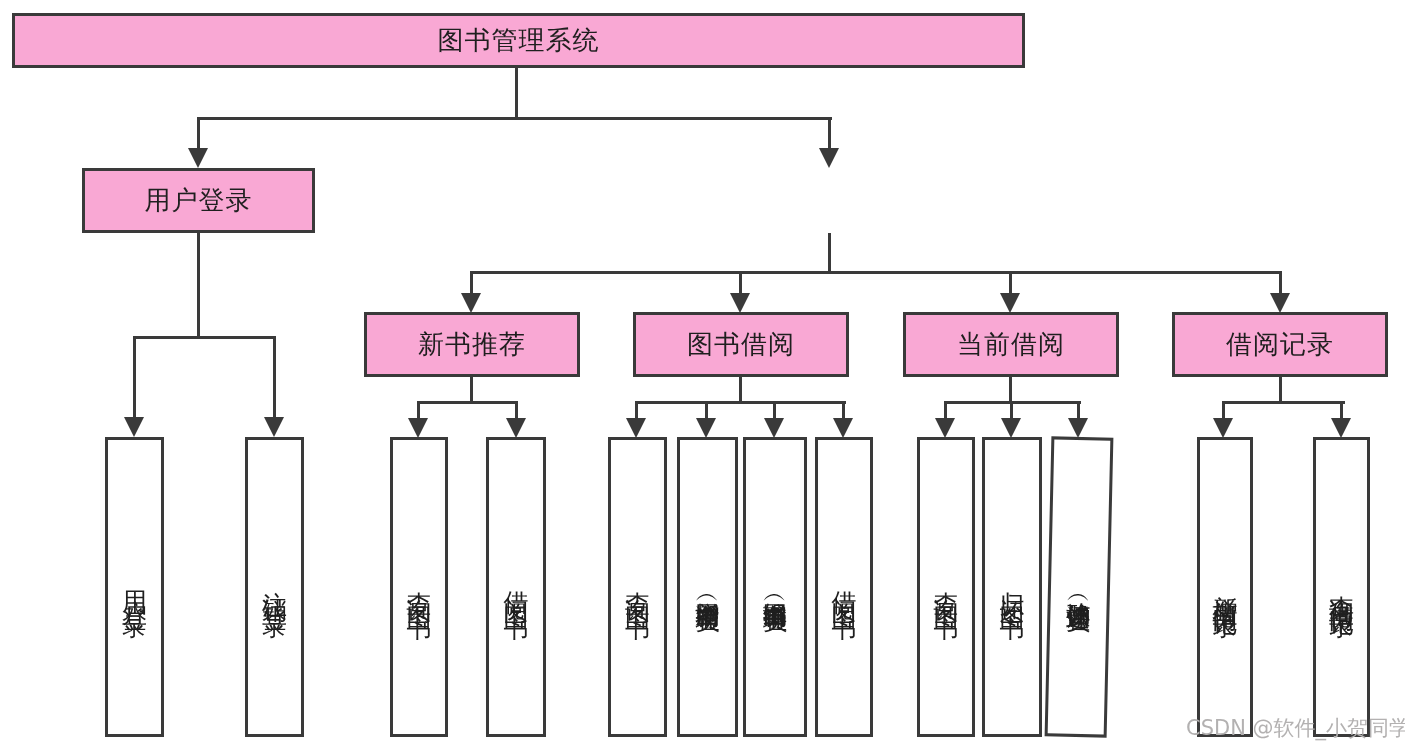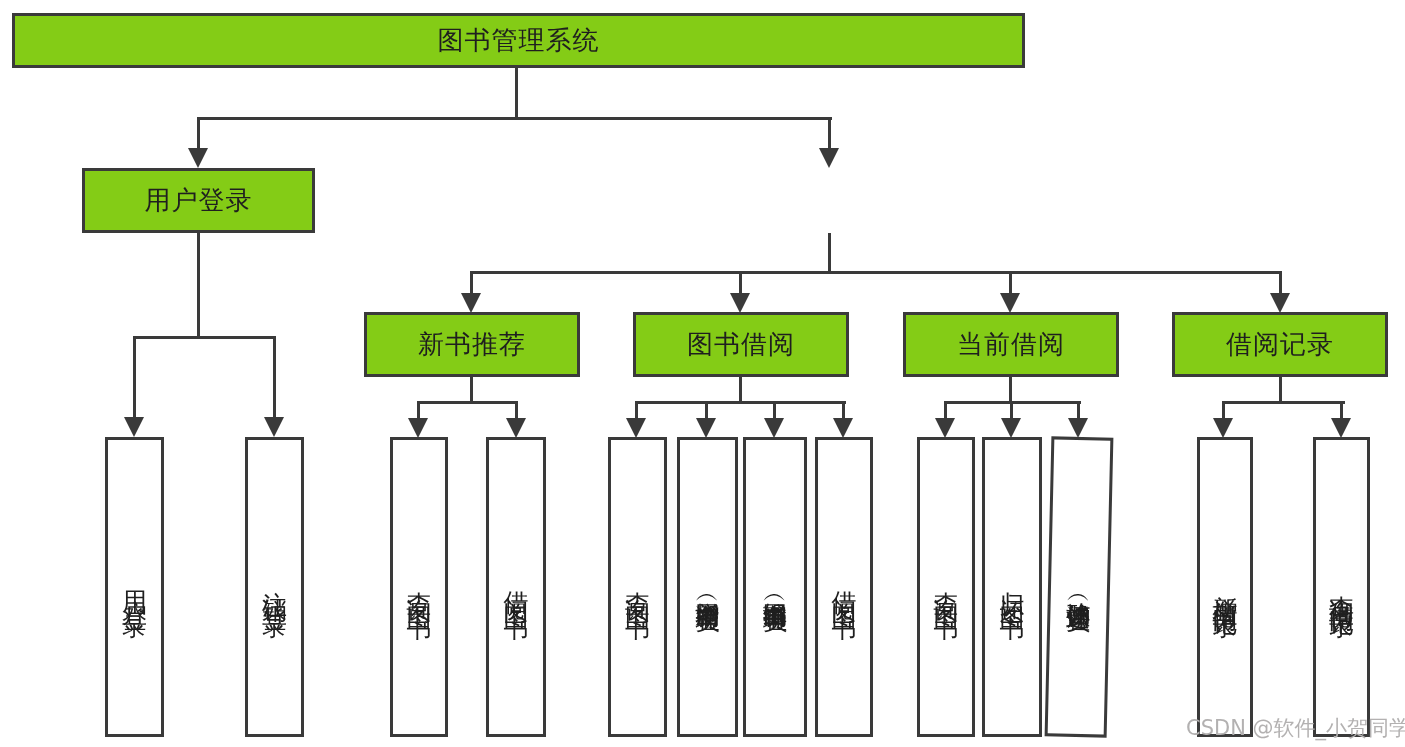--- a/index.html
+++ b/index.html
@@ -3,21 +3,21 @@
 <meta charset="utf-8">
 <style>
   html,body{margin:0;padding:0;background:#fff;}
   #canvas{
     position:relative;width:1405px;height:747px;overflow:hidden;
     background:var(--background,#fff);
     font-family:"DejaVu Sans","Liberation Sans",sans-serif;
     color:var(--text,#1f1f1f);
   }
   .hbox{
-    position:absolute;box-sizing:border-box;background:#84cc16;
+    position:absolute;box-sizing:border-box;background:#f9a8d4;
     border:3px solid var(--line,#3a3a3a);
     display:flex;align-items:center;justify-content:center;
   }
   .hlabel{font-size:26px;letter-spacing:1px;white-space:nowrap;}
   .vbox{
     position:absolute;box-sizing:border-box;background:#fff;height:300px;top:437px;
     border:3px solid var(--line,#3a3a3a);
     display:flex;align-items:center;justify-content:center;
   }
   .vtext{

